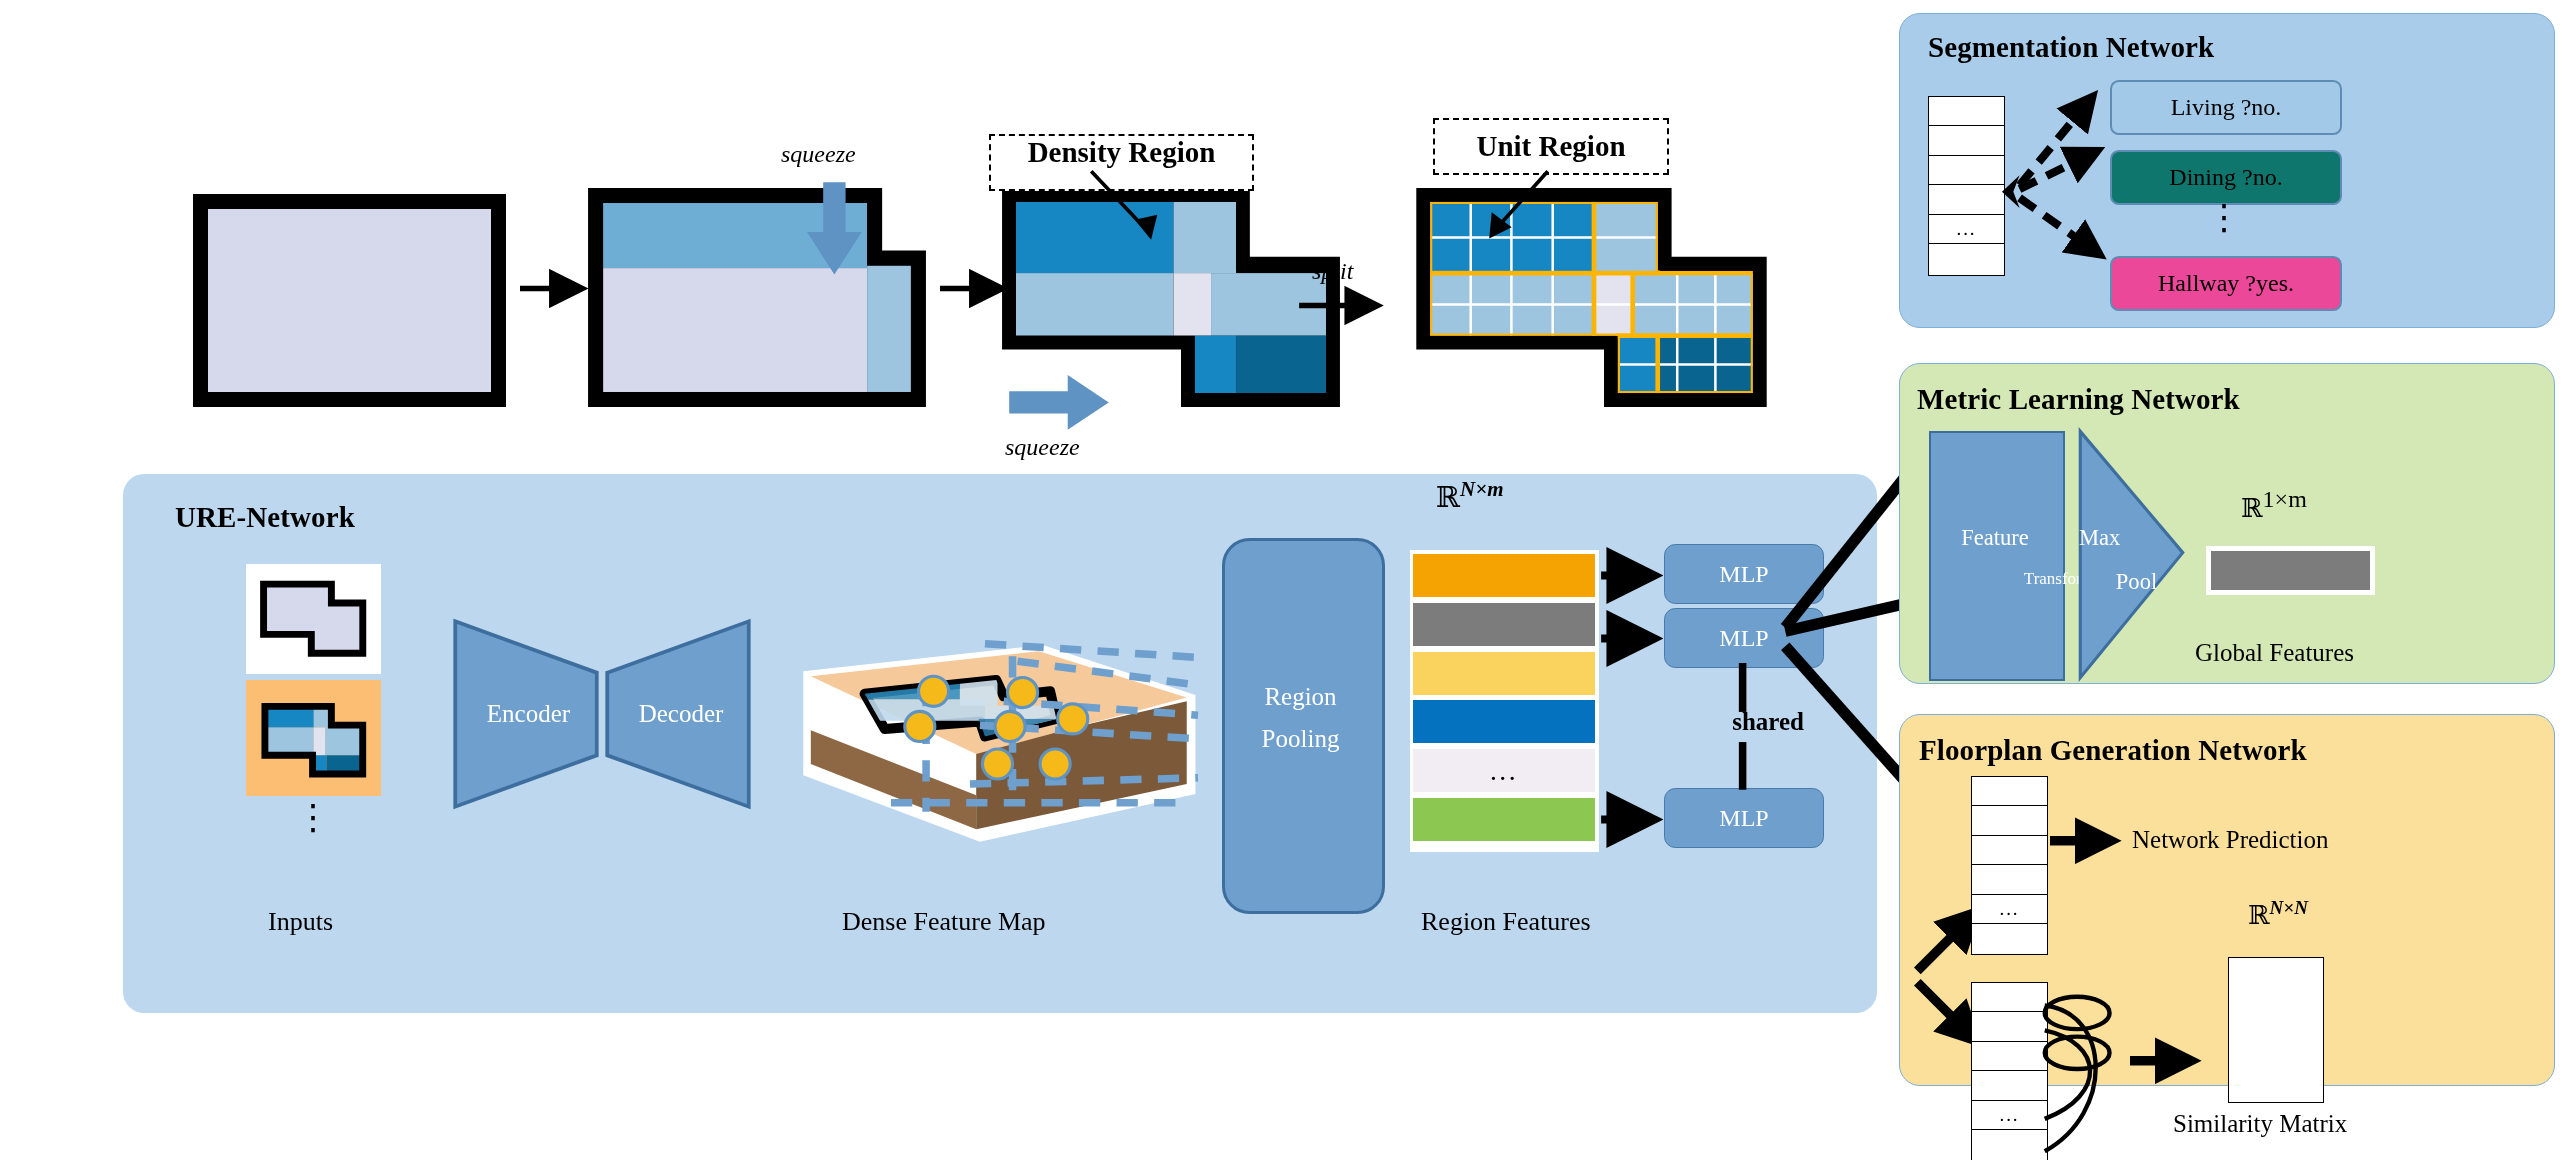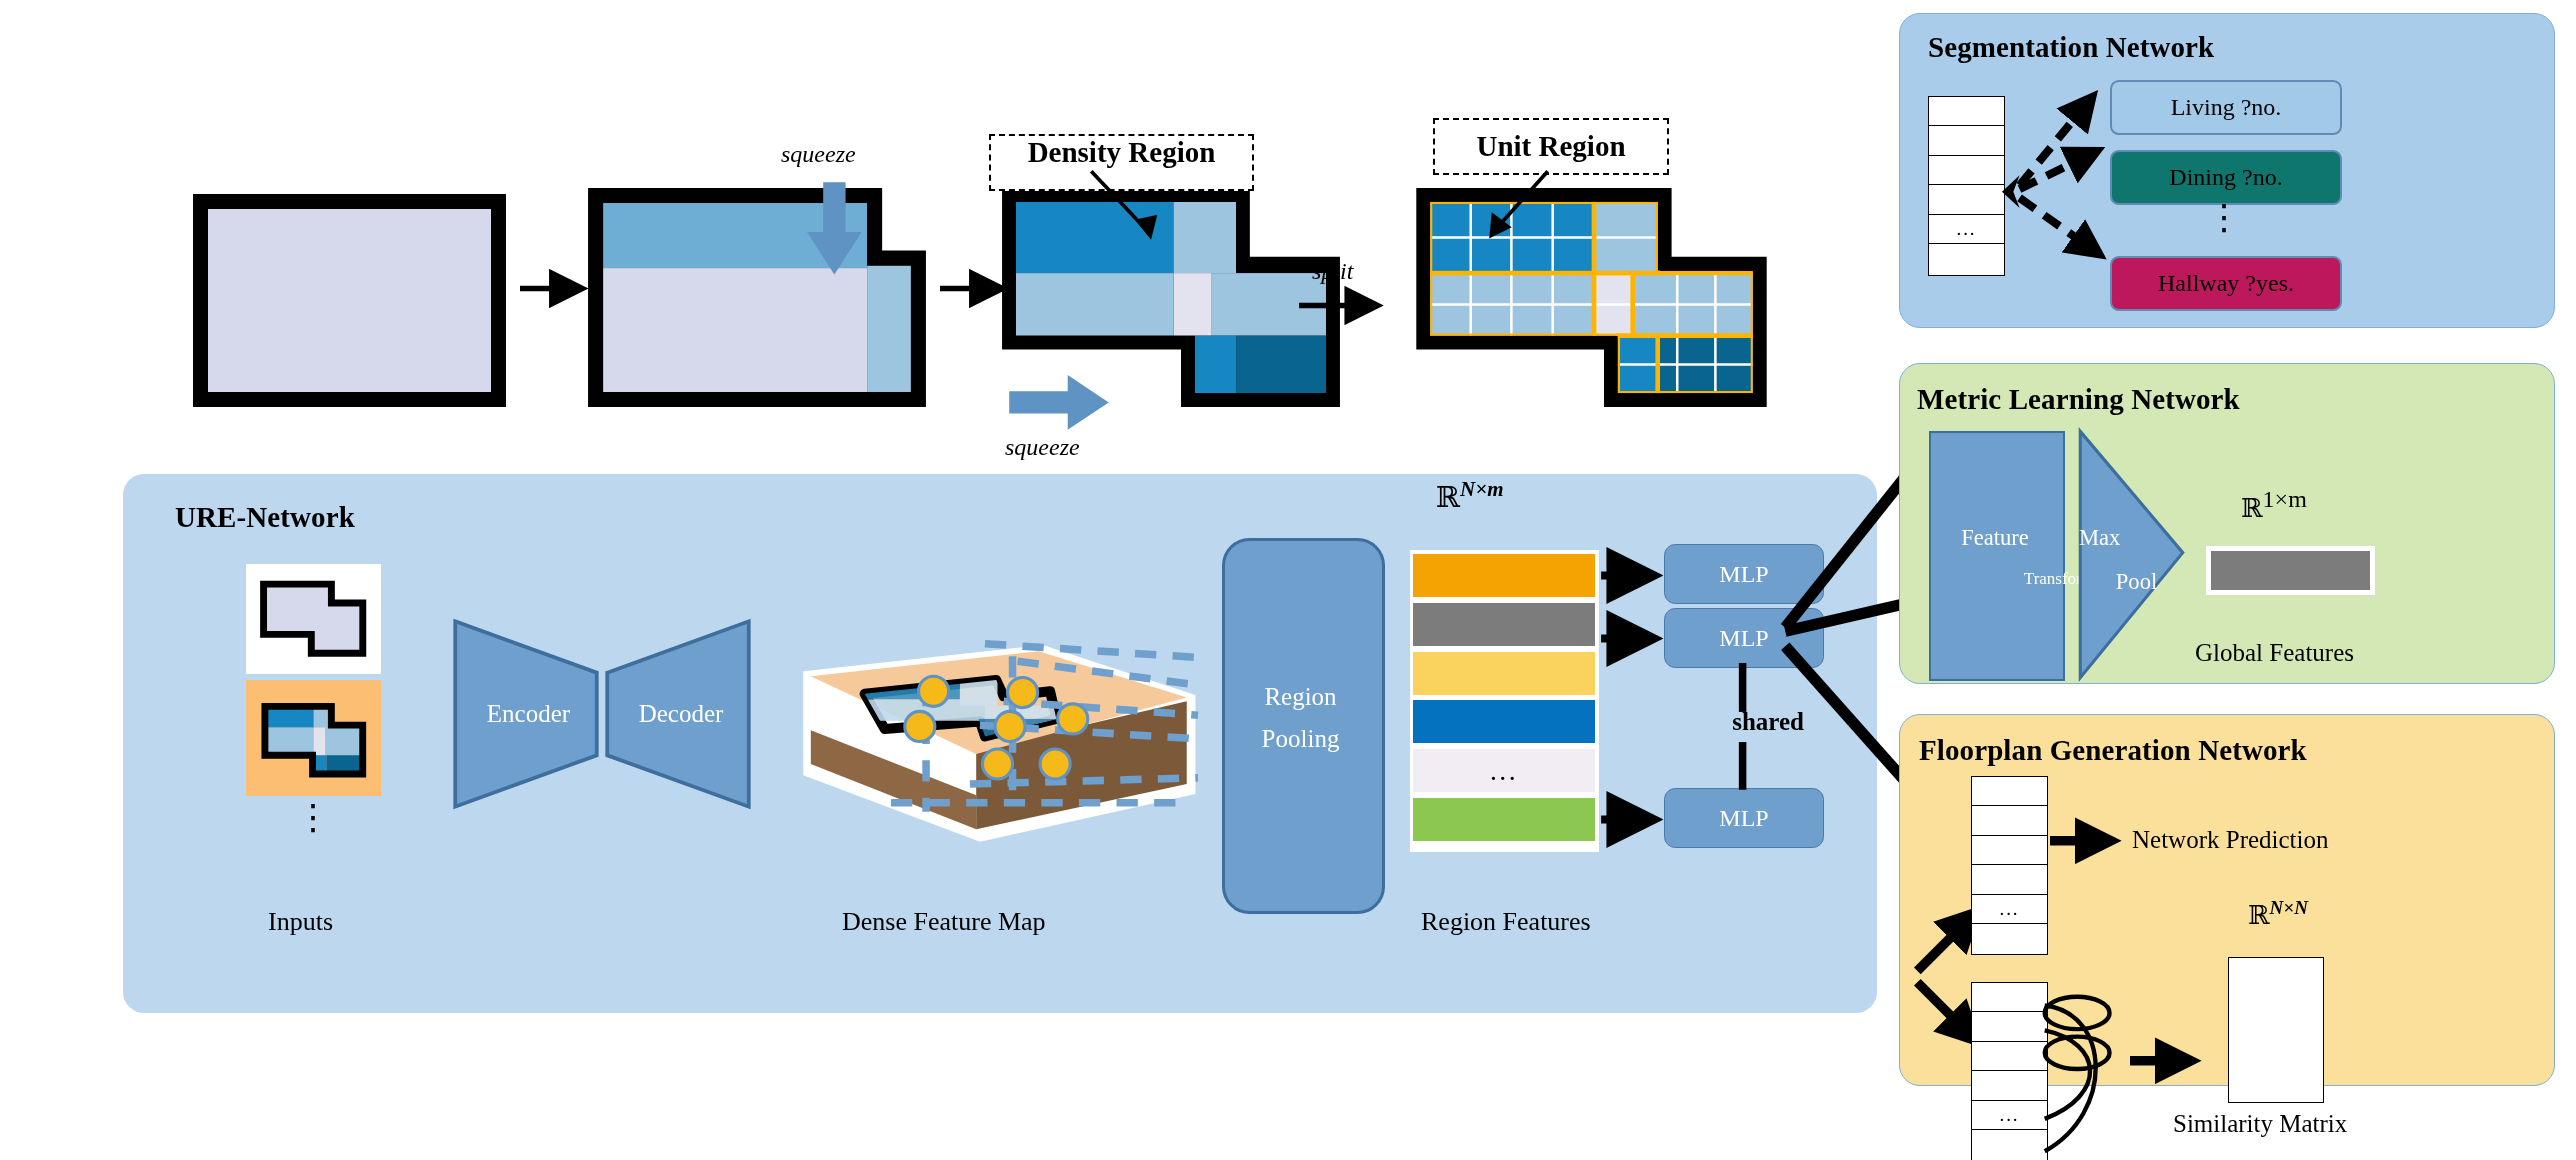--- a/index.html
+++ b/index.html
@@ -304,21 +304,21 @@
   </g>
   <path d="M28,160 L0,186 L28,212 L18,186 Z" fill="#000"></path>
 </svg>
 <div class="boxlbl" style="left:2110px;top:80px;width:228px;height:51px;background:#A2C9E8;border:2.5px solid #5E8CB4;">
   <span>Living ?no.</span>
 </div>
 <div class="boxlbl" style="left:2110px;top:150px;width:228px;height:51px;background:#0f766e;border:2.5px solid #5E8CB4;">
   <span>Dining ?no.</span>
 </div>
 <div class="vdots" style="left:2199px;top:208px;width:50px;">⋮</div>
-<div class="boxlbl" style="left:2110px;top:256px;width:228px;height:51px;background:#be185d;border:2.5px solid #5E8CB4;">
+<div class="boxlbl" style="left:2110px;top:256px;width:228px;height:51px;background:#ec4899;border:2.5px solid #5E8CB4;">
   <span>Hallway ?yes.</span>
 </div>
 
 <div class="panel" style="left:1899px;top:363px;width:654px;height:319px;background:#D3E8B4;border:1.9px solid #7FAFD6;"></div>
 <div class="panel-title" style="left:1917px;top:383px;">Metric Learning Network</div>
 <div class="abs" style="left:1929px;top:431px;width:132px;height:246px;background:#6E9FCD;border:2.5px solid #3D6E9E;"></div>
 <div class="abs wht" style="left:1929px;top:525px;width:132px;text-align:center;font-size:22.6px;">Feature</div>
 <div class="abs wht" style="left:1963px;top:569px;width:132px;text-align:right;font-size:17px;">Transform</div>
 <svg style="left:2079px;top:430px;width:105px;height:249px;" viewBox="0 0 168 398" width="105" height="249">
   <path d="M2,2 L166,196 L2,396 Z" fill="#6E9FCD" stroke="#3D6E9E" stroke-width="5"></path>

